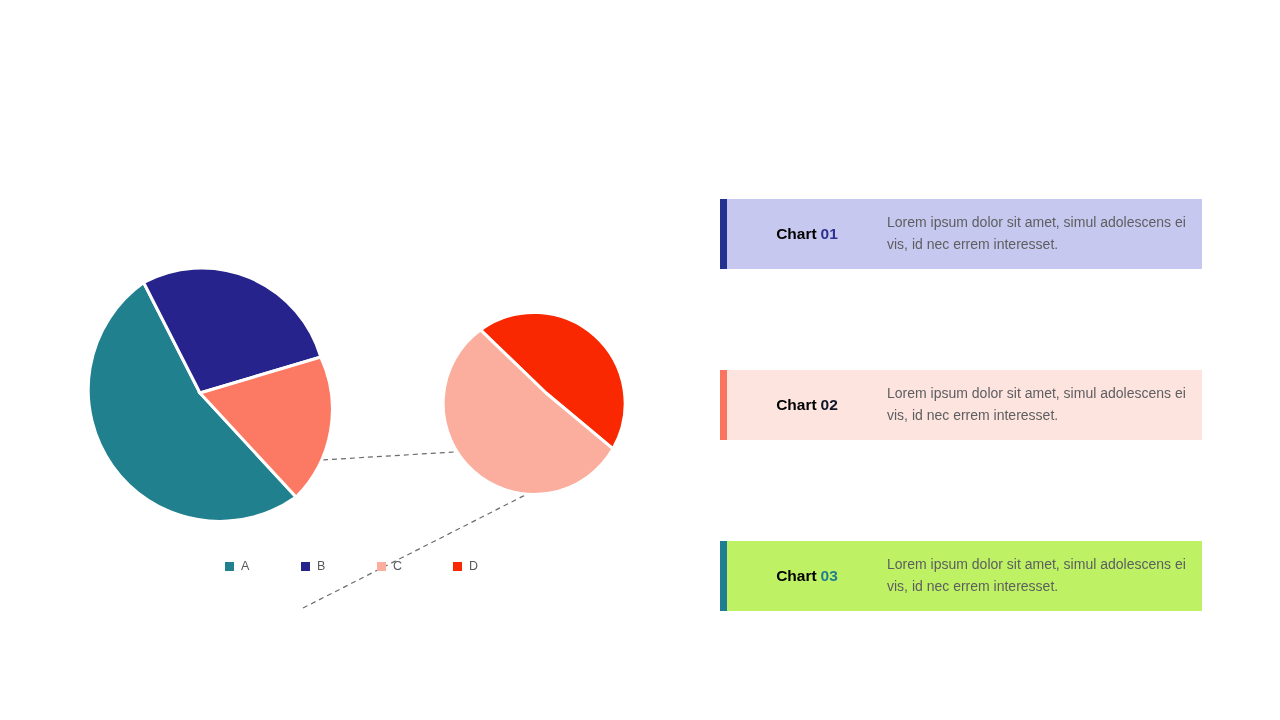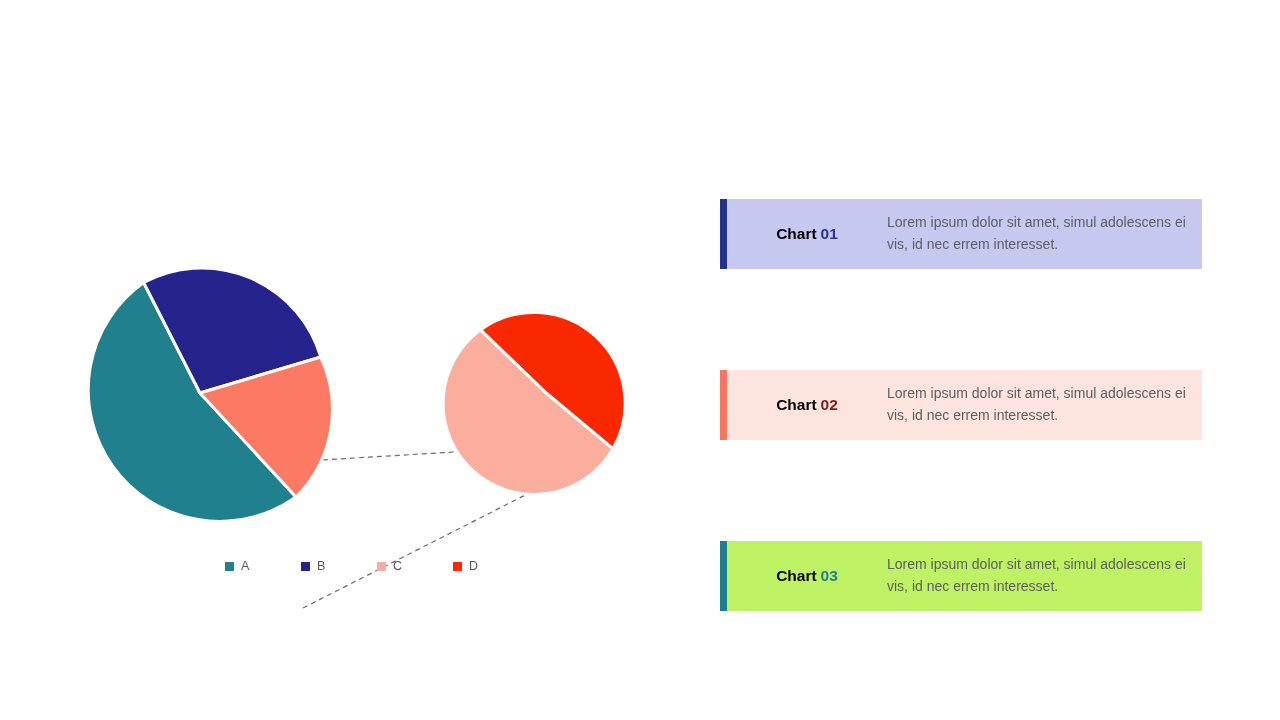--- a/index.html
+++ b/index.html
@@ -126,21 +126,21 @@
         <span>Chart</span><span class="num" style="color:#2E3192">01</span>
       </div>
       <div class="card-text">Lorem ipsum dolor sit amet, simul adolescens ei vis, id nec errem interesset.</div>
     </div>
   </div>
 
   <div class="card card-02">
     <div class="card-bar" style="background:#FA7560"></div>
     <div class="card-body" style="background:#FDE4DF">
       <div class="card-heading">
-        <span>Chart</span><span class="num" style="color:#7f1d1d">02</span>
+        <span>Chart</span><span class="num" style="color:#0f172a">02</span>
       </div>
       <div class="card-text">Lorem ipsum dolor sit amet, simul adolescens ei vis, id nec errem interesset.</div>
     </div>
   </div>
 
   <div class="card card-03">
     <div class="card-bar" style="background:#1F7F91"></div>
     <div class="card-body" style="background:#bef264">
       <div class="card-heading">
         <span>Chart</span><span class="num" style="color:#1F7F91">03</span>

